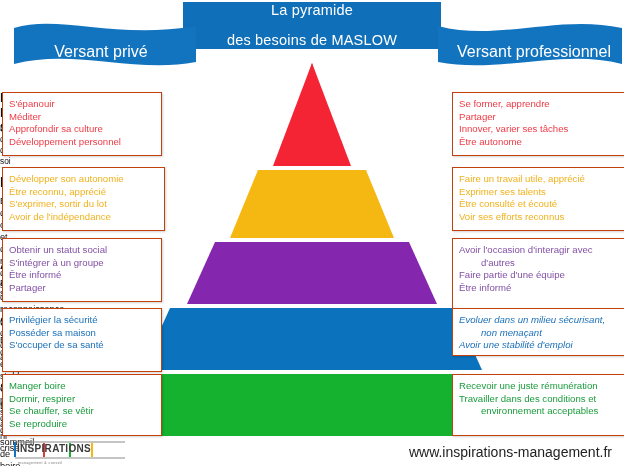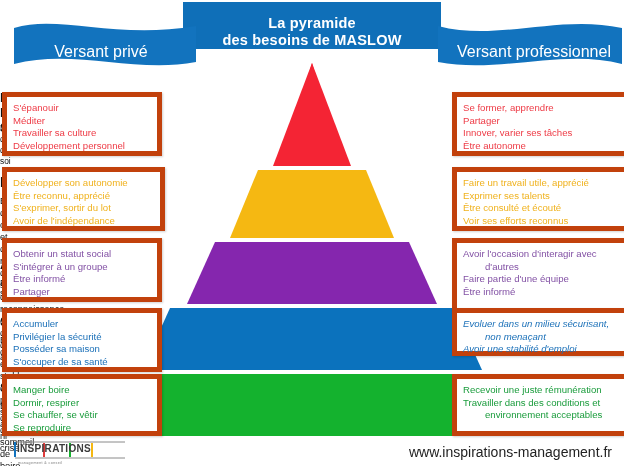--- a/index.html
+++ b/index.html
@@ -9,41 +9,41 @@
     font-family:"Liberation Sans", sans-serif;
     overflow:hidden;
     position:relative;
   }
   #stage{position:relative;width:624px;height:466px;overflow:hidden;background:#fff;}
 
   
   .title-box{
     position:absolute;left:183px;top:2px;width:258px;height:47px;
     background:#0F6FB8;
-    display:flex;flex-direction:column;align-items:center;justify-content:flex-end;
-    color:#ffffff;font-weight:bold;font-size:14.5px;line-height:17px;
+    display:flex;flex-direction:column;align-items:center;justify-content:space-between;
+    color:#ffffff;font-weight:normal;font-size:14.5px;line-height:17px;
     text-align:center;letter-spacing:.2px;
   }
 
   
   .ribbon{position:absolute;}
   .ribbon svg{display:block;}
   .ribbon .lbl{
     position:absolute;color:#ffffff;font-size:16px;
     width:100%;text-align:center;
   }
   #ribbon-left{left:14px;top:18px;width:182px;height:52px;}
   #ribbon-left .lbl{top:25px;left:-4px;}
   #ribbon-right{left:438px;top:18px;width:184px;height:52px;}
   #ribbon-right .lbl{top:25px;left:4px;}
 
   
   .sidebox{
     position:absolute;background:#ffffff;
-    border:5px solid #c2410c;
+    border:1px solid #c2410c;
     box-sizing:border-box;
     padding:5px 4px 4px 6px;
     font-size:9.6px;line-height:12.6px;
     box-shadow:1px 1px 2px rgba(0,0,0,.18);
   }
   .sidebox .ln{white-space:pre-wrap;}
   .ind{padding-left:22px;}
 
   .left{left:2px;width:160px;}
   .right{left:452px;width:180px;}
@@ -145,40 +145,39 @@
   <div class="ribbon" id="ribbon-right">
     <svg width="184" height="52" viewBox="0 0 184 52">
       <path d="M0,8 C60,24 120,-4 184,10 L184,46 C125,30 62,56 0,44 Z" fill="#1273BE"></path>
     </svg>
     <div class="lbl">Versant professionnel</div>
   </div>
 
   <div class="sidebox left" style="top: 92px; height: 64px; color: rgb(238, 59, 70);">
     <div class="ln">S'épanouir</div>
     <div class="ln">Méditer</div>
-    <div class="ln">Travailler sa culture</div>
+    <div class="ln">Approfondir sa culture</div>
     <div class="ln">Développement personnel</div>
   </div>
 
   <div class="sidebox left" style="top: 167px; height: 64px; width: 163px; color: rgb(240, 178, 30);">
     <div class="ln">Développer son autonomie</div>
     <div class="ln">Être reconnu, apprécié</div>
     <div class="ln">S'exprimer, sortir du lot</div>
     <div class="ln">Avoir de l'indépendance</div>
   </div>
 
   <div class="sidebox left" style="top: 238px; height: 64px; color: rgb(131, 82, 165);">
     <div class="ln">Obtenir un statut social</div>
     <div class="ln">S'intégrer à un groupe</div>
     <div class="ln">Être informé</div>
     <div class="ln">Partager</div>
   </div>
 
   <div class="sidebox left" style="top: 308px; height: 64px; color: rgb(27, 112, 184);">
-    <div class="ln">Accumuler</div>
     <div class="ln">Privilégier la sécurité</div>
     <div class="ln">Posséder sa maison</div>
     <div class="ln">S'occuper de sa santé</div>
   </div>
 
   <div class="sidebox left" style="top: 374px; height: 62px; color: rgb(26, 156, 60);">
     <div class="ln">Manger boire</div>
     <div class="ln">Dormir, respirer</div>
     <div class="ln">Se chauffer, se vêtir</div>
     <div class="ln">Se reproduire</div>

